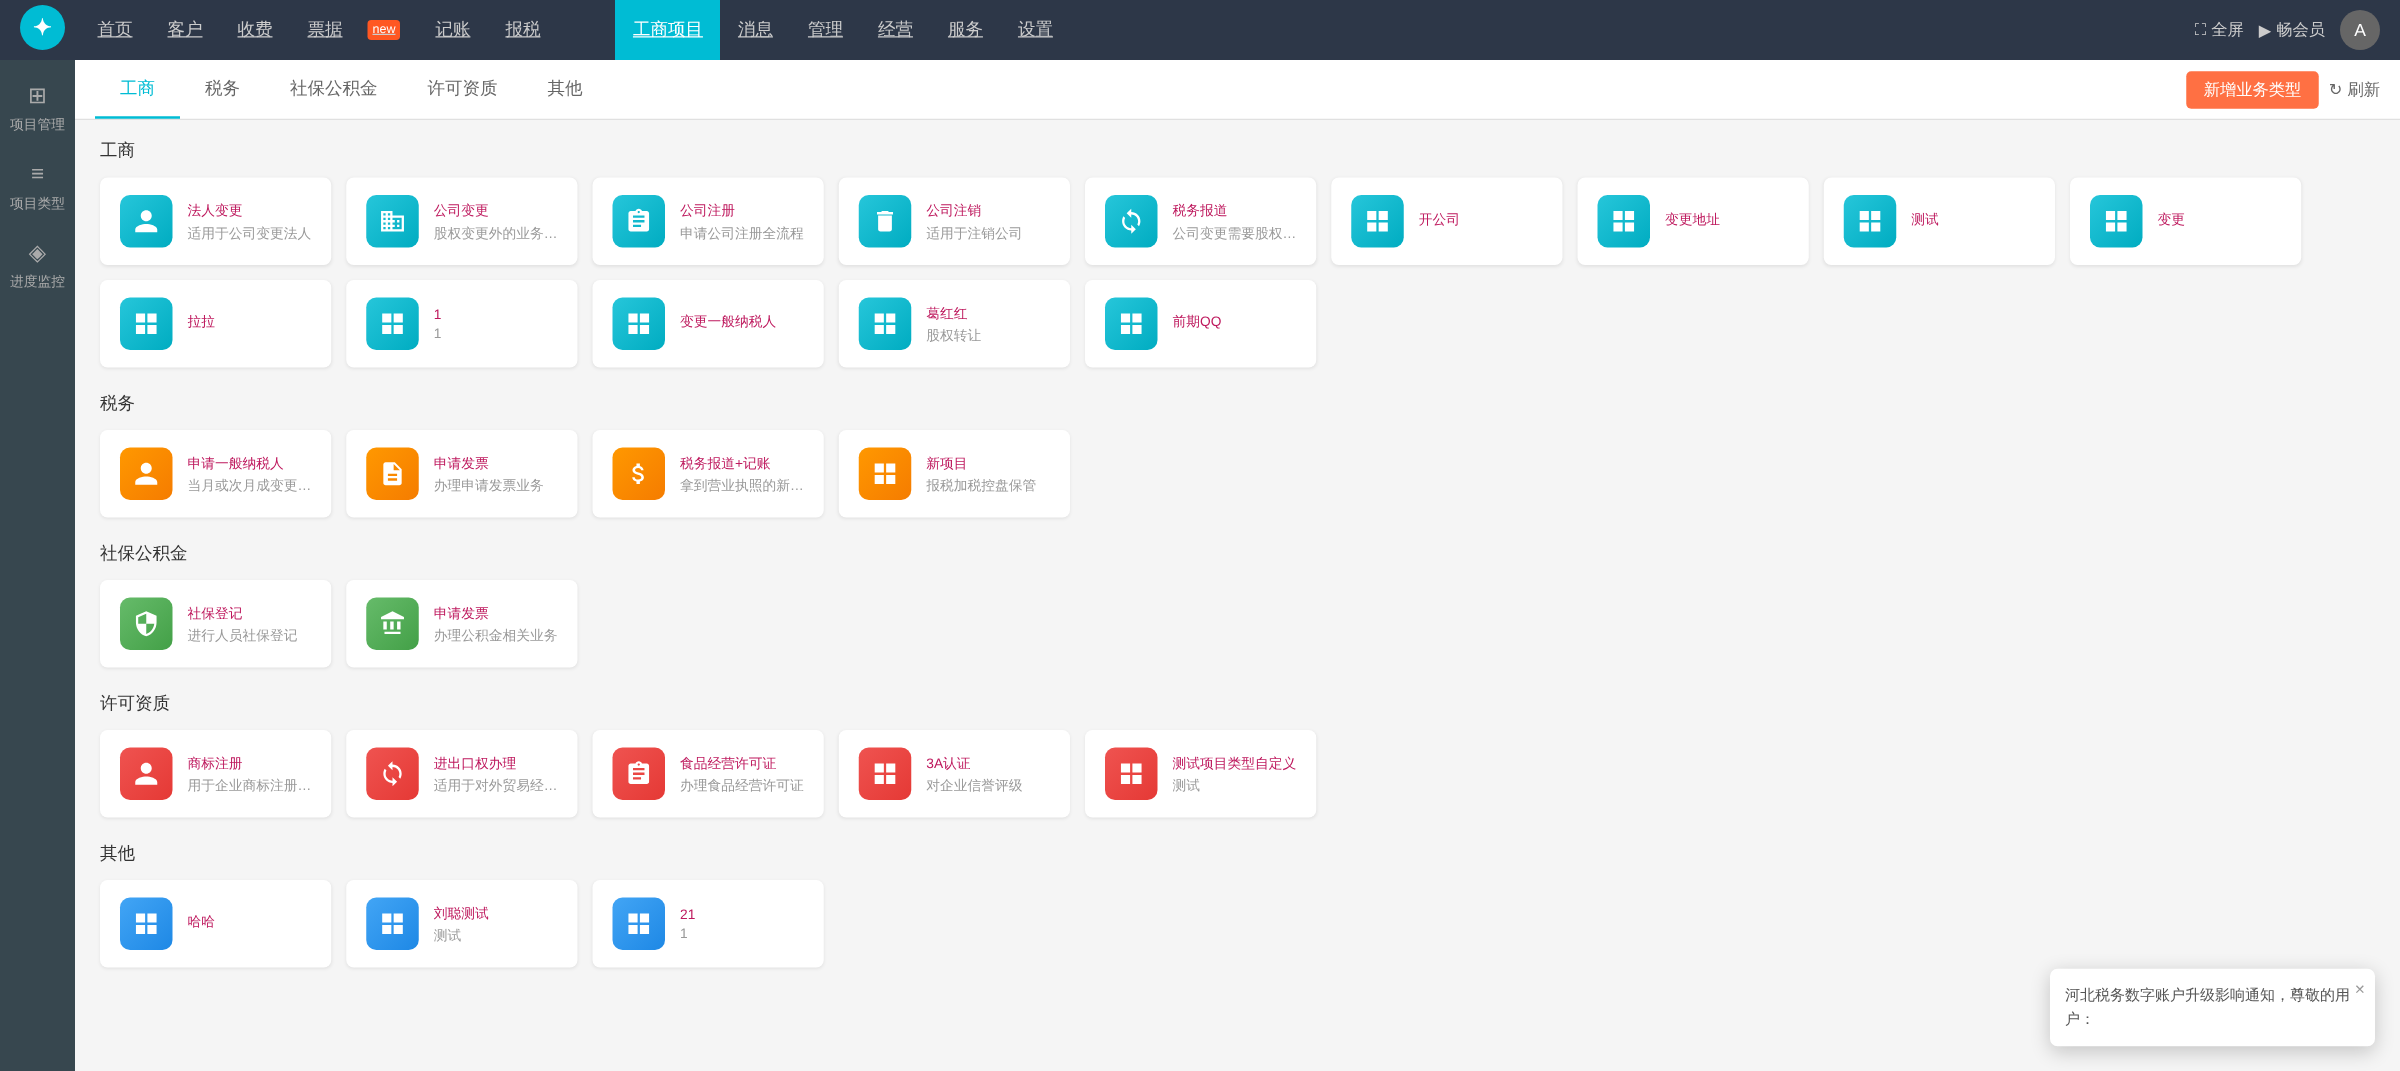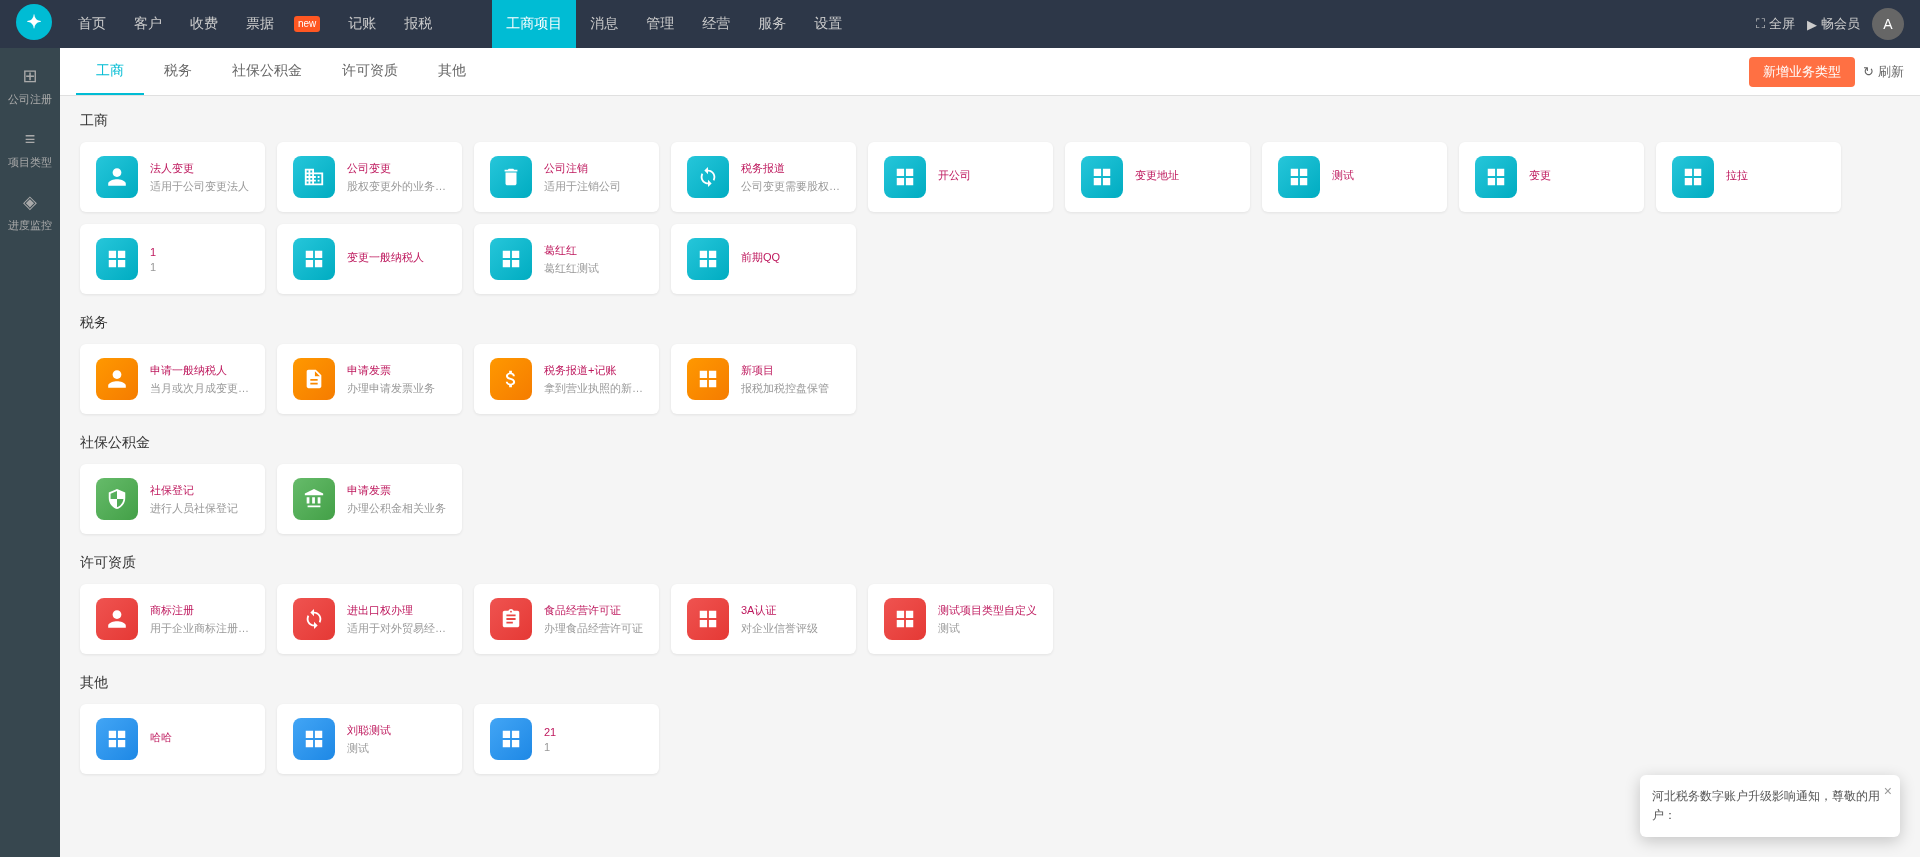--- a/index.html
+++ b/index.html
@@ -28,20 +28,21 @@
     .nav-item {
       color: #ccc;
       padding: 0 14px;
       height: 48px;
       display: flex;
       align-items: center;
       cursor: pointer;
       font-size: 14px;
       position: relative;
       white-space: nowrap;
+      text-decoration: underline;
     }
     .nav-item.active {
       background: #00bcd4;
       color: #fff;
       margin-left: 46px;
     }
     .nav-badge {
       background: #ff5722;
       color: #fff;
       font-size: 10px;
@@ -305,21 +306,21 @@
       <span>A</span>
     </div>
   </div>
 </nav>
 
 <div class="layout">
 
   <aside class="sidebar" id="sidebar-container">
   <div class="sidebar-item">
         <span class="sidebar-icon">⊞</span>
-        <span>公司注册</span>
+        <span>项目管理</span>
       </div>
       <div class="sidebar-item">
         <span class="sidebar-icon">≡</span>
         <span>项目类型</span>
       </div>
       <div class="sidebar-item">
         <span class="sidebar-icon">◈</span>
         <span>进度监控</span>
       </div>
     </aside>
@@ -365,20 +366,31 @@
                 </svg>
               </div>
               <div class="card-text">
                 <div class="card-name">公司变更</div>
                 <div class="card-desc">股权变更外的业务变更</div>
               </div>
             </div>
             <div class="card">
               <div class="card-icon teal">
                 <svg width="22" height="22" viewBox="0 0 24 24" fill="white">
+                  <path d="M19 3h-4.18C14.4 1.84 13.3 1 12 1c-1.3 0-2.4.84-2.82 2H5c-1.1 0-2 .9-2 2v14c0 1.1.9 2 2 2h14c1.1 0 2-.9 2-2V5c0-1.1-.9-2-2-2zm-7 0c.55 0 1 .45 1 1s-.45 1-1 1-1-.45-1-1 .45-1 1-1zm2 14H7v-2h7v2zm3-4H7v-2h10v2zm0-4H7V7h10v2z"></path>
+                </svg>
+              </div>
+              <div class="card-text">
+                <div class="card-name">公司注册</div>
+                <div class="card-desc">申请公司注册全流程</div>
+              </div>
+            </div>
+            <div class="card">
+              <div class="card-icon teal">
+                <svg width="22" height="22" viewBox="0 0 24 24" fill="white">
                   <path d="M6 19c0 1.1.9 2 2 2h8c1.1 0 2-.9 2-2V7H6v12zM19 4h-3.5l-1-1h-5l-1 1H5v2h14V4z"></path>
                 </svg>
               </div>
               <div class="card-text">
                 <div class="card-name">公司注销</div>
                 <div class="card-desc">适用于注销公司</div>
               </div>
             </div>
             <div class="card">
               <div class="card-icon teal">
@@ -469,21 +481,21 @@
               </div>
             </div>
             <div class="card">
               <div class="card-icon teal">
                 <svg width="22" height="22" viewBox="0 0 24 24" fill="white">
                   <path d="M3 3h8v8H3zm0 10h8v8H3zm10-10h8v8h-8zm0 10h8v8h-8z"></path>
                 </svg>
               </div>
               <div class="card-text">
                 <div class="card-name">葛红红</div>
-                <div class="card-desc">葛红红测试</div>
+                <div class="card-desc">股权转让</div>
               </div>
             </div>
             <div class="card">
               <div class="card-icon teal">
                 <svg width="22" height="22" viewBox="0 0 24 24" fill="white">
                   <path d="M3 3h8v8H3zm0 10h8v8H3zm10-10h8v8h-8zm0 10h8v8h-8z"></path>
                 </svg>
               </div>
               <div class="card-text">
                 <div class="card-name">前期QQ</div>

